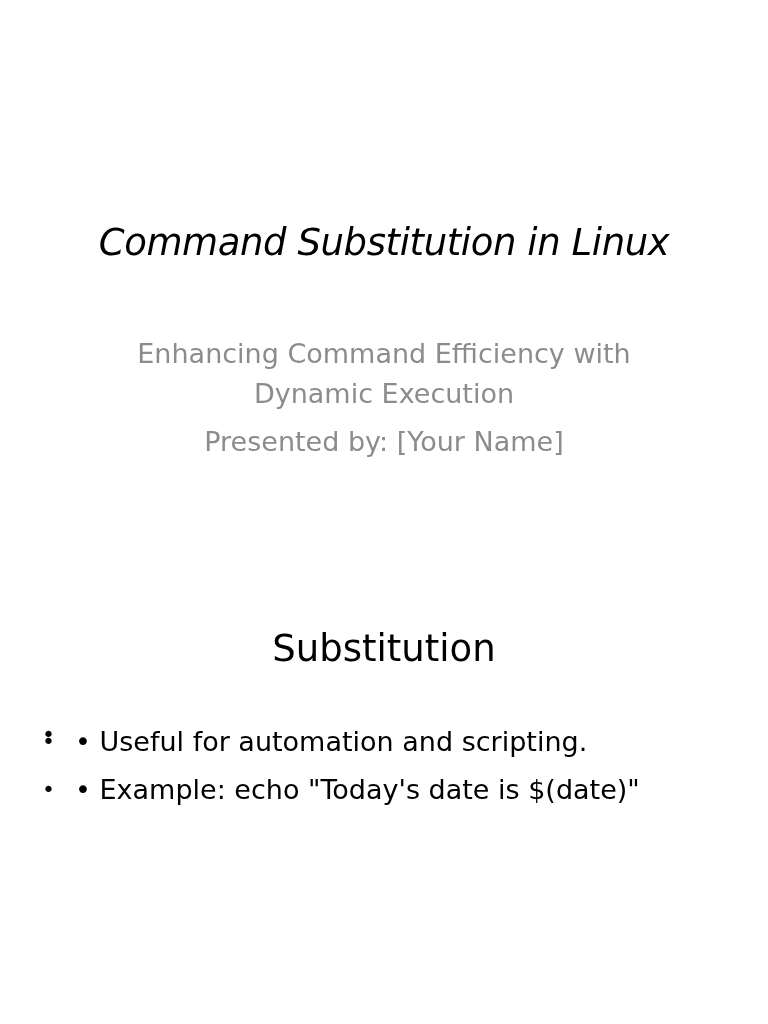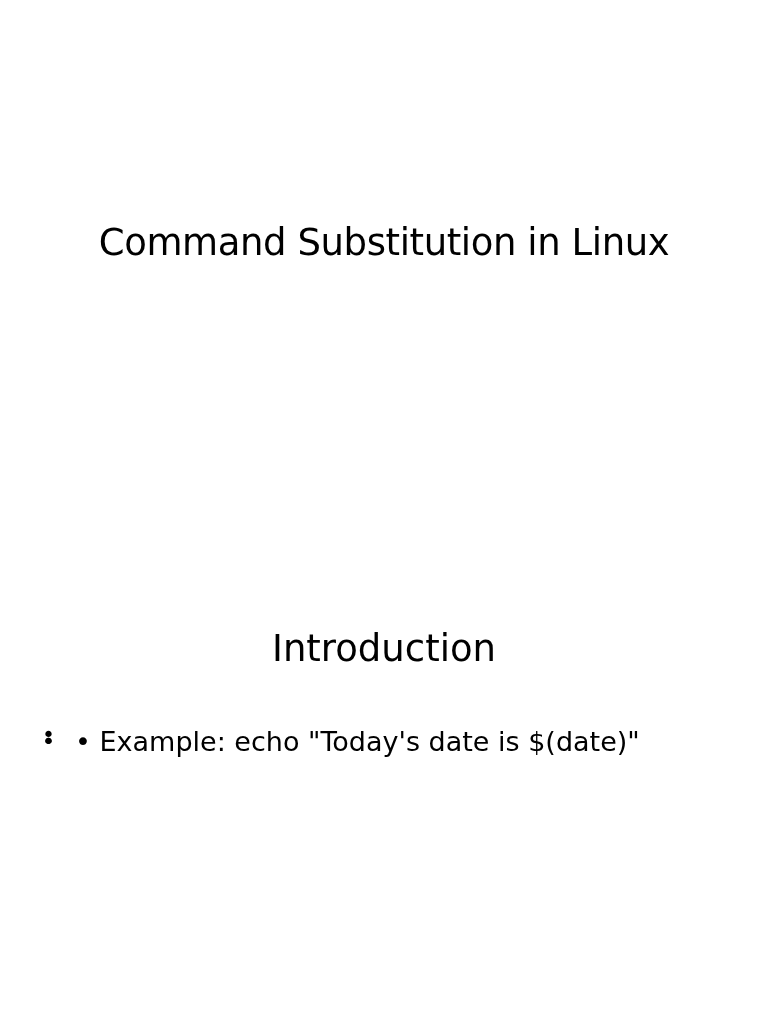--- a/index.html
+++ b/index.html
@@ -28,21 +28,21 @@
     .title {
       position: absolute;
       left: 0;
       width: 768px;
       text-align: center;
       font-size: 37px;
       line-height: 44px;
       color: #000000;
       white-space: nowrap;
     }
-    .slide-1 .title { top: 221px; letter-spacing: -0.4px; }
+    .slide-1 .title { top: 221px; letter-spacing: -0.4px; font-style: italic; }
 
     .subtitle {
       position: absolute;
       left: 96px;
       width: 576px;
       top: 334px;
       text-align: center;
       font-size: 27px;
       color: #8c8c8c;
     }
@@ -77,29 +77,34 @@
       left: 4px;
       top: 0;
       font-size: 22px;
     }
   </style>
 </head>
 <body>
 
 <div class="slide slide-1">
   <div class="title">Command Substitution in Linux</div>
+  <div class="subtitle">
+    <p>Enhancing Command Efficiency with Dynamic Execution</p>
+    <p class="presenter">Presented by: [Your Name]</p>
+  </div>
 </div>
 
 <div class="slide slide-2">
-  <div class="title">Introduction</div>
+  <div class="title">Substitution</div>
   <ul class="bullets">
     <li>
       <span class="marker">•</span>
     </li>
     <li>
       <span class="marker">•</span>
+      <span>• Useful for automation and scripting.</span>
     </li>
     <li>
       <span class="marker">•</span>
       <span>• Example: echo "Today's date is $(date)"</span>
     </li>
   </ul>
 </div>
 
 </body></html>

